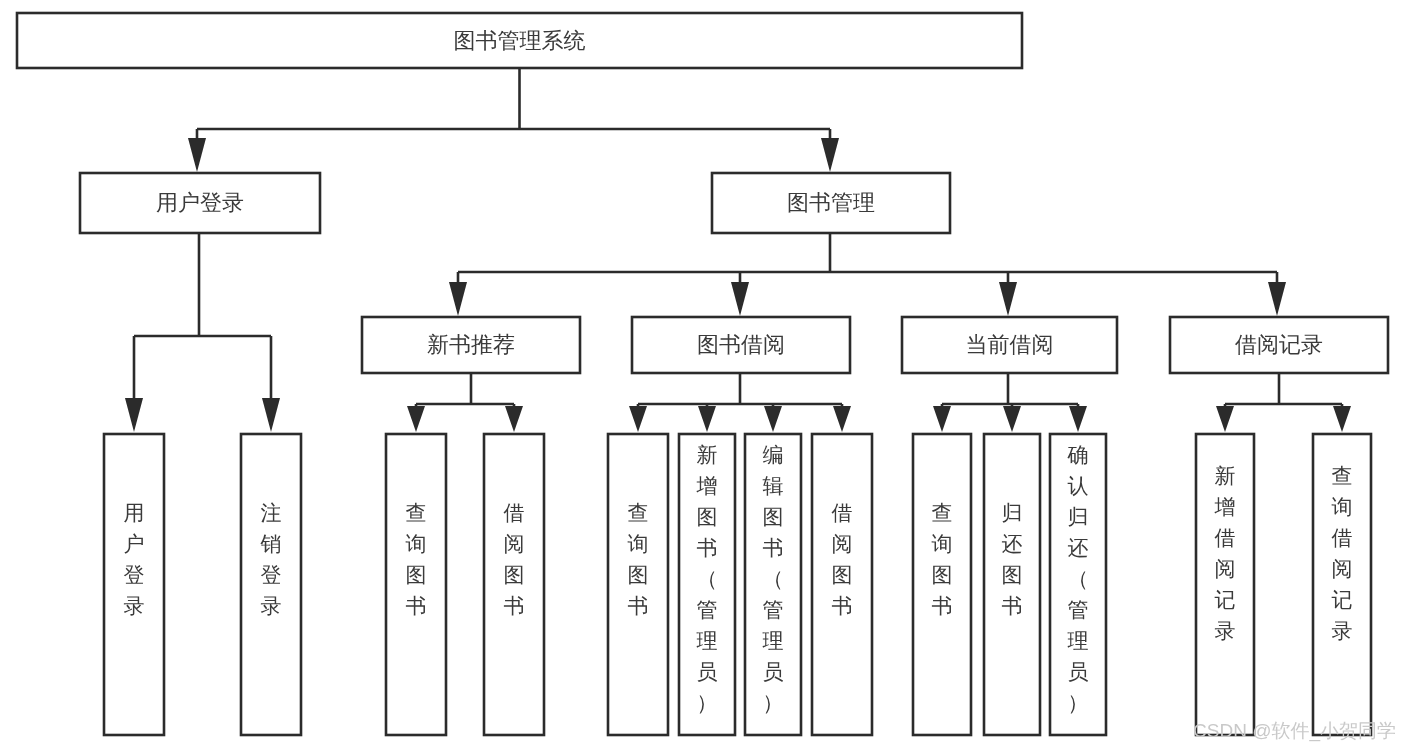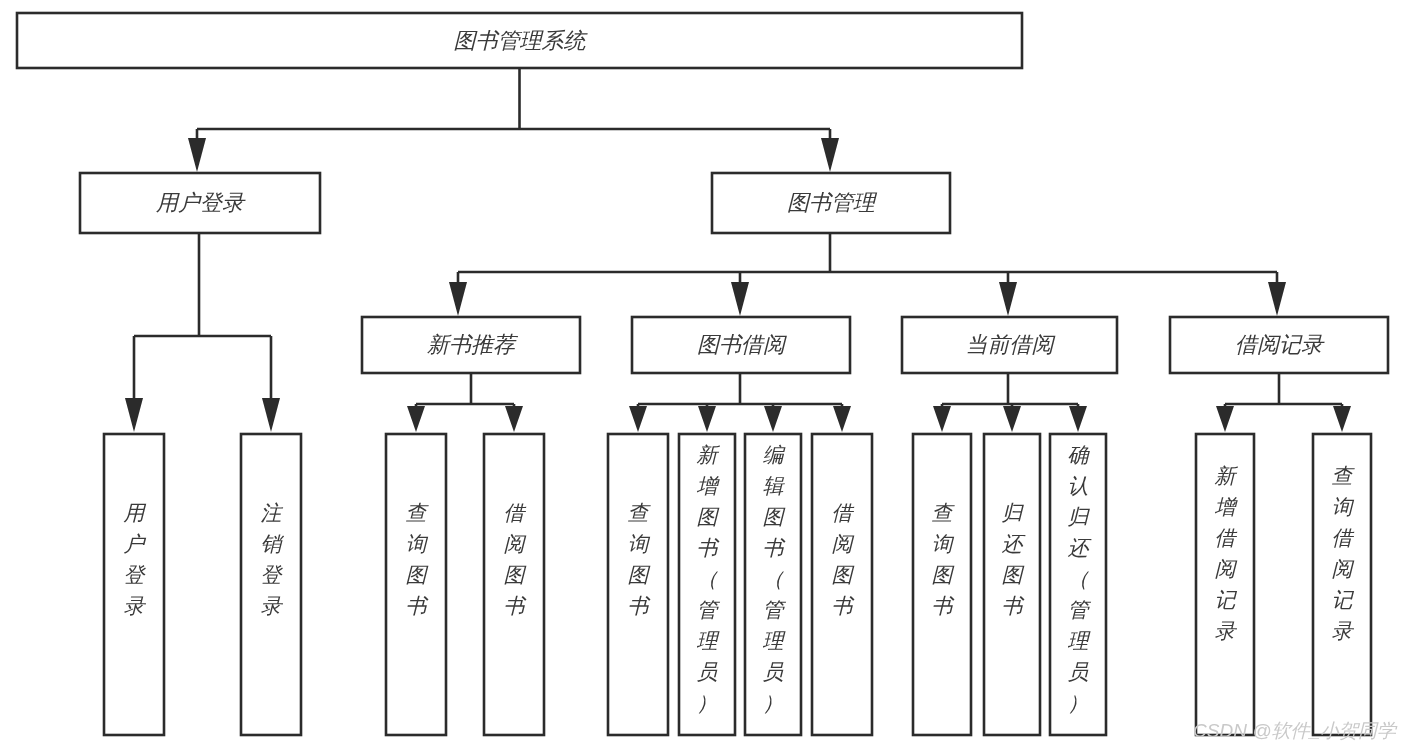--- a/index.html
+++ b/index.html
@@ -10,21 +10,20 @@
   }
   body {
     font-family: "Liberation Sans", "DejaVu Sans", sans-serif;
   }
   #diagram-root {
     position: relative;
     width: 1405px;
     height: 747px;
     background: #ffffff;
     overflow: hidden;
-    font-style: italic;
   }
   svg.diagram-canvas {
     position: absolute;
     left: 0;
     top: 0;
     width: 1405px;
     height: 747px;
     display: block;
   }
   .node-box {

